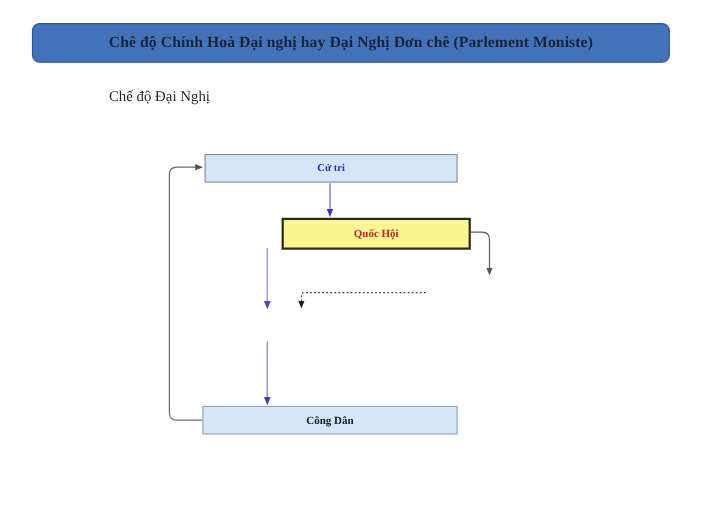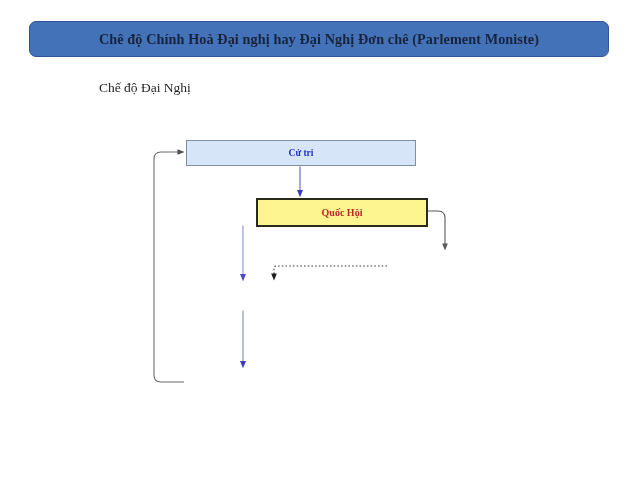--- a/index.html
+++ b/index.html
@@ -195,15 +195,18 @@
     <div class="node" id="node-cutri">
       <span>Cử tri</span>
     </div>
 
     <div class="node" id="node-quochoi">
       <span>Quốc Hội</span>
     </div>
 
 
 
+    <div class="node" id="node-congdan">
+      <span>Công Dân</span>
+    </div>
 
   </div>
 </div>
 
 </body></html>

